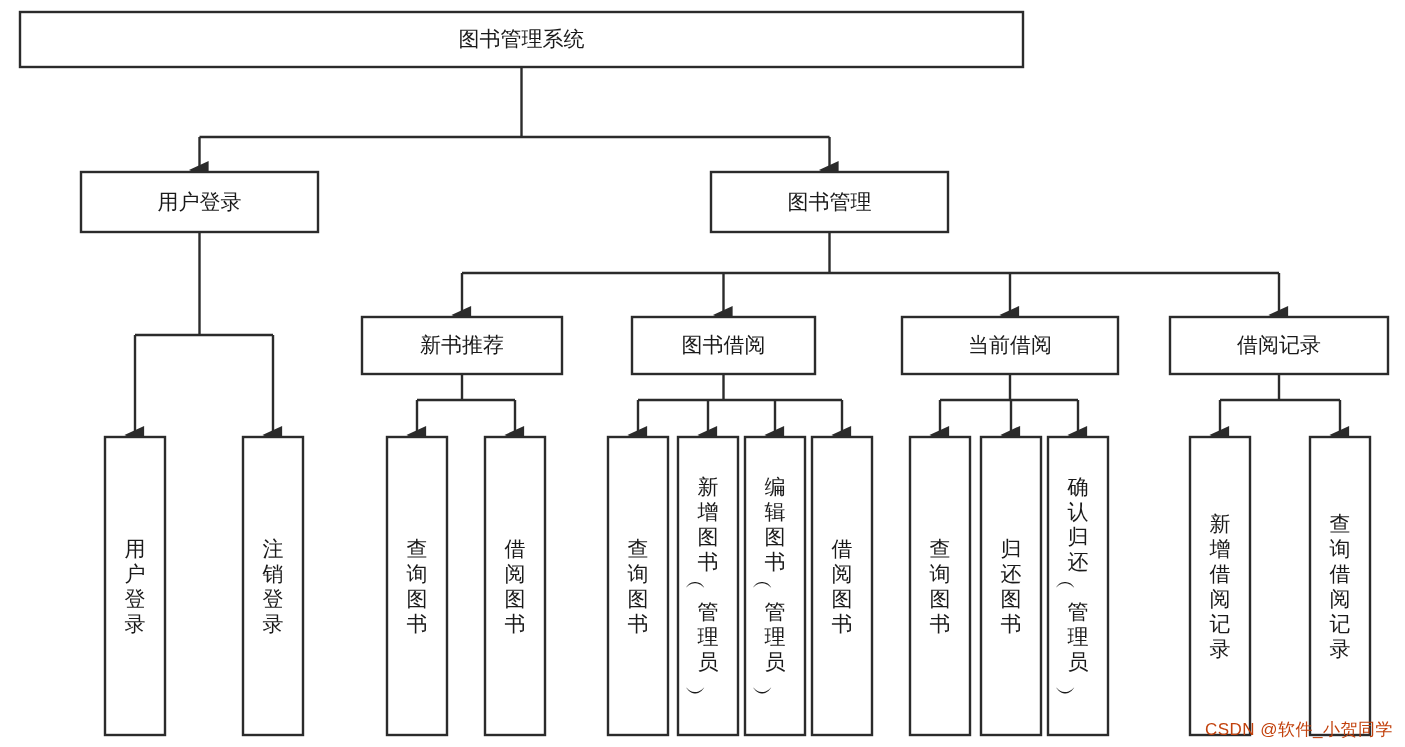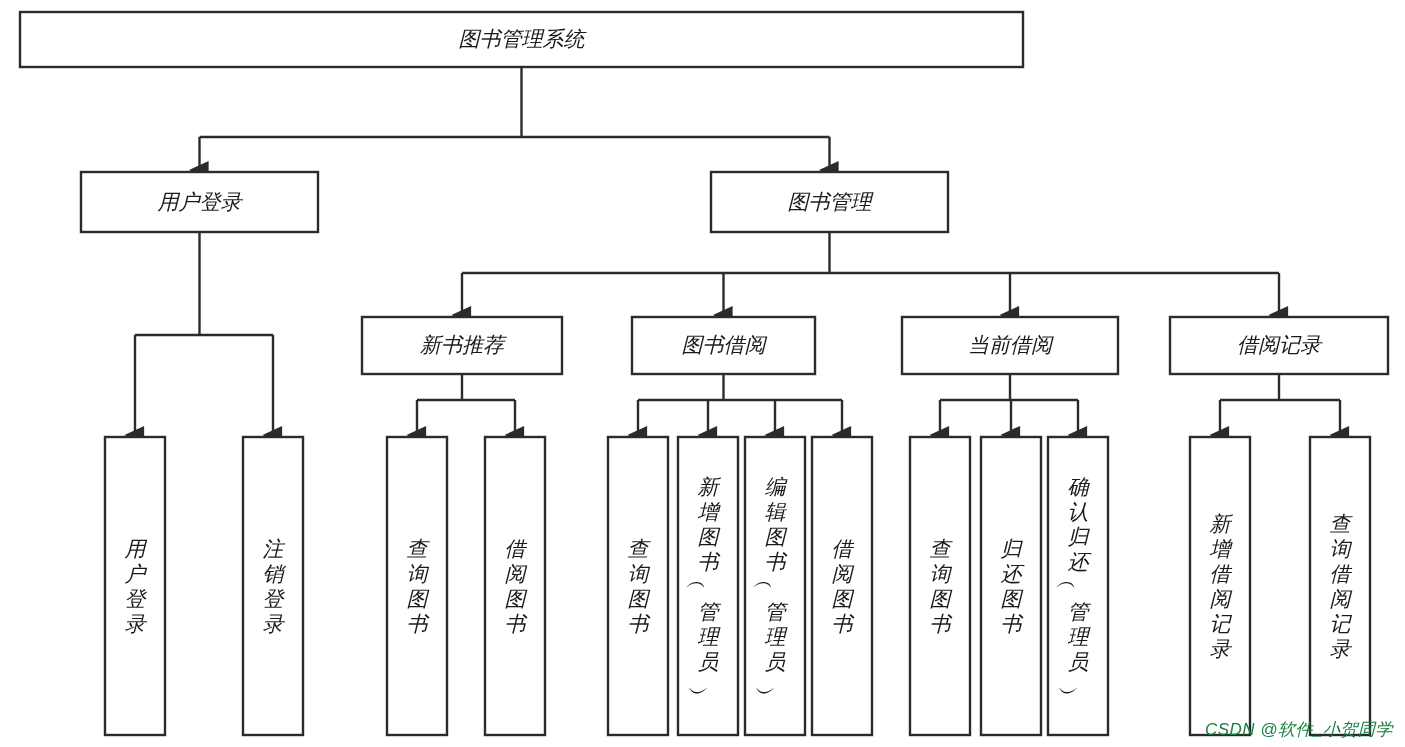--- a/index.html
+++ b/index.html
@@ -12,21 +12,20 @@
     width: 1405px;
     height: 747px;
     font-family: "Liberation Sans", "DejaVu Sans", sans-serif;
     overflow: hidden;
     position: relative;
   }
   #diagram-root {
     position: relative;
     width: 1405px;
     height: 747px;
-    font-style: italic;
   }
   svg.diagram {
     position: absolute;
     left: 0;
     top: 0;
     width: 1405px;
     height: 747px;
     display: block;
   }
   .node-box {
@@ -52,21 +51,21 @@
     font-family: "Liberation Sans", "DejaVu Sans", sans-serif;
     font-size: 21px;
     text-anchor: middle;
   }
   .watermark {
     position: absolute;
     right: 12px;
     bottom: 6px;
     font-family: "Liberation Sans", "DejaVu Sans", sans-serif;
     font-size: 17px;
-    color: #15803d;
+    color: #c2410c;
     white-space: nowrap;
     letter-spacing: 0.5px;
     margin-left: 20px;
   }
 </style>
 </head>
 <body>
 
 <div id="diagram-root">
   <svg class="diagram" viewBox="0 0 1405 747" xmlns="http://www.w3.org/2000/svg">

